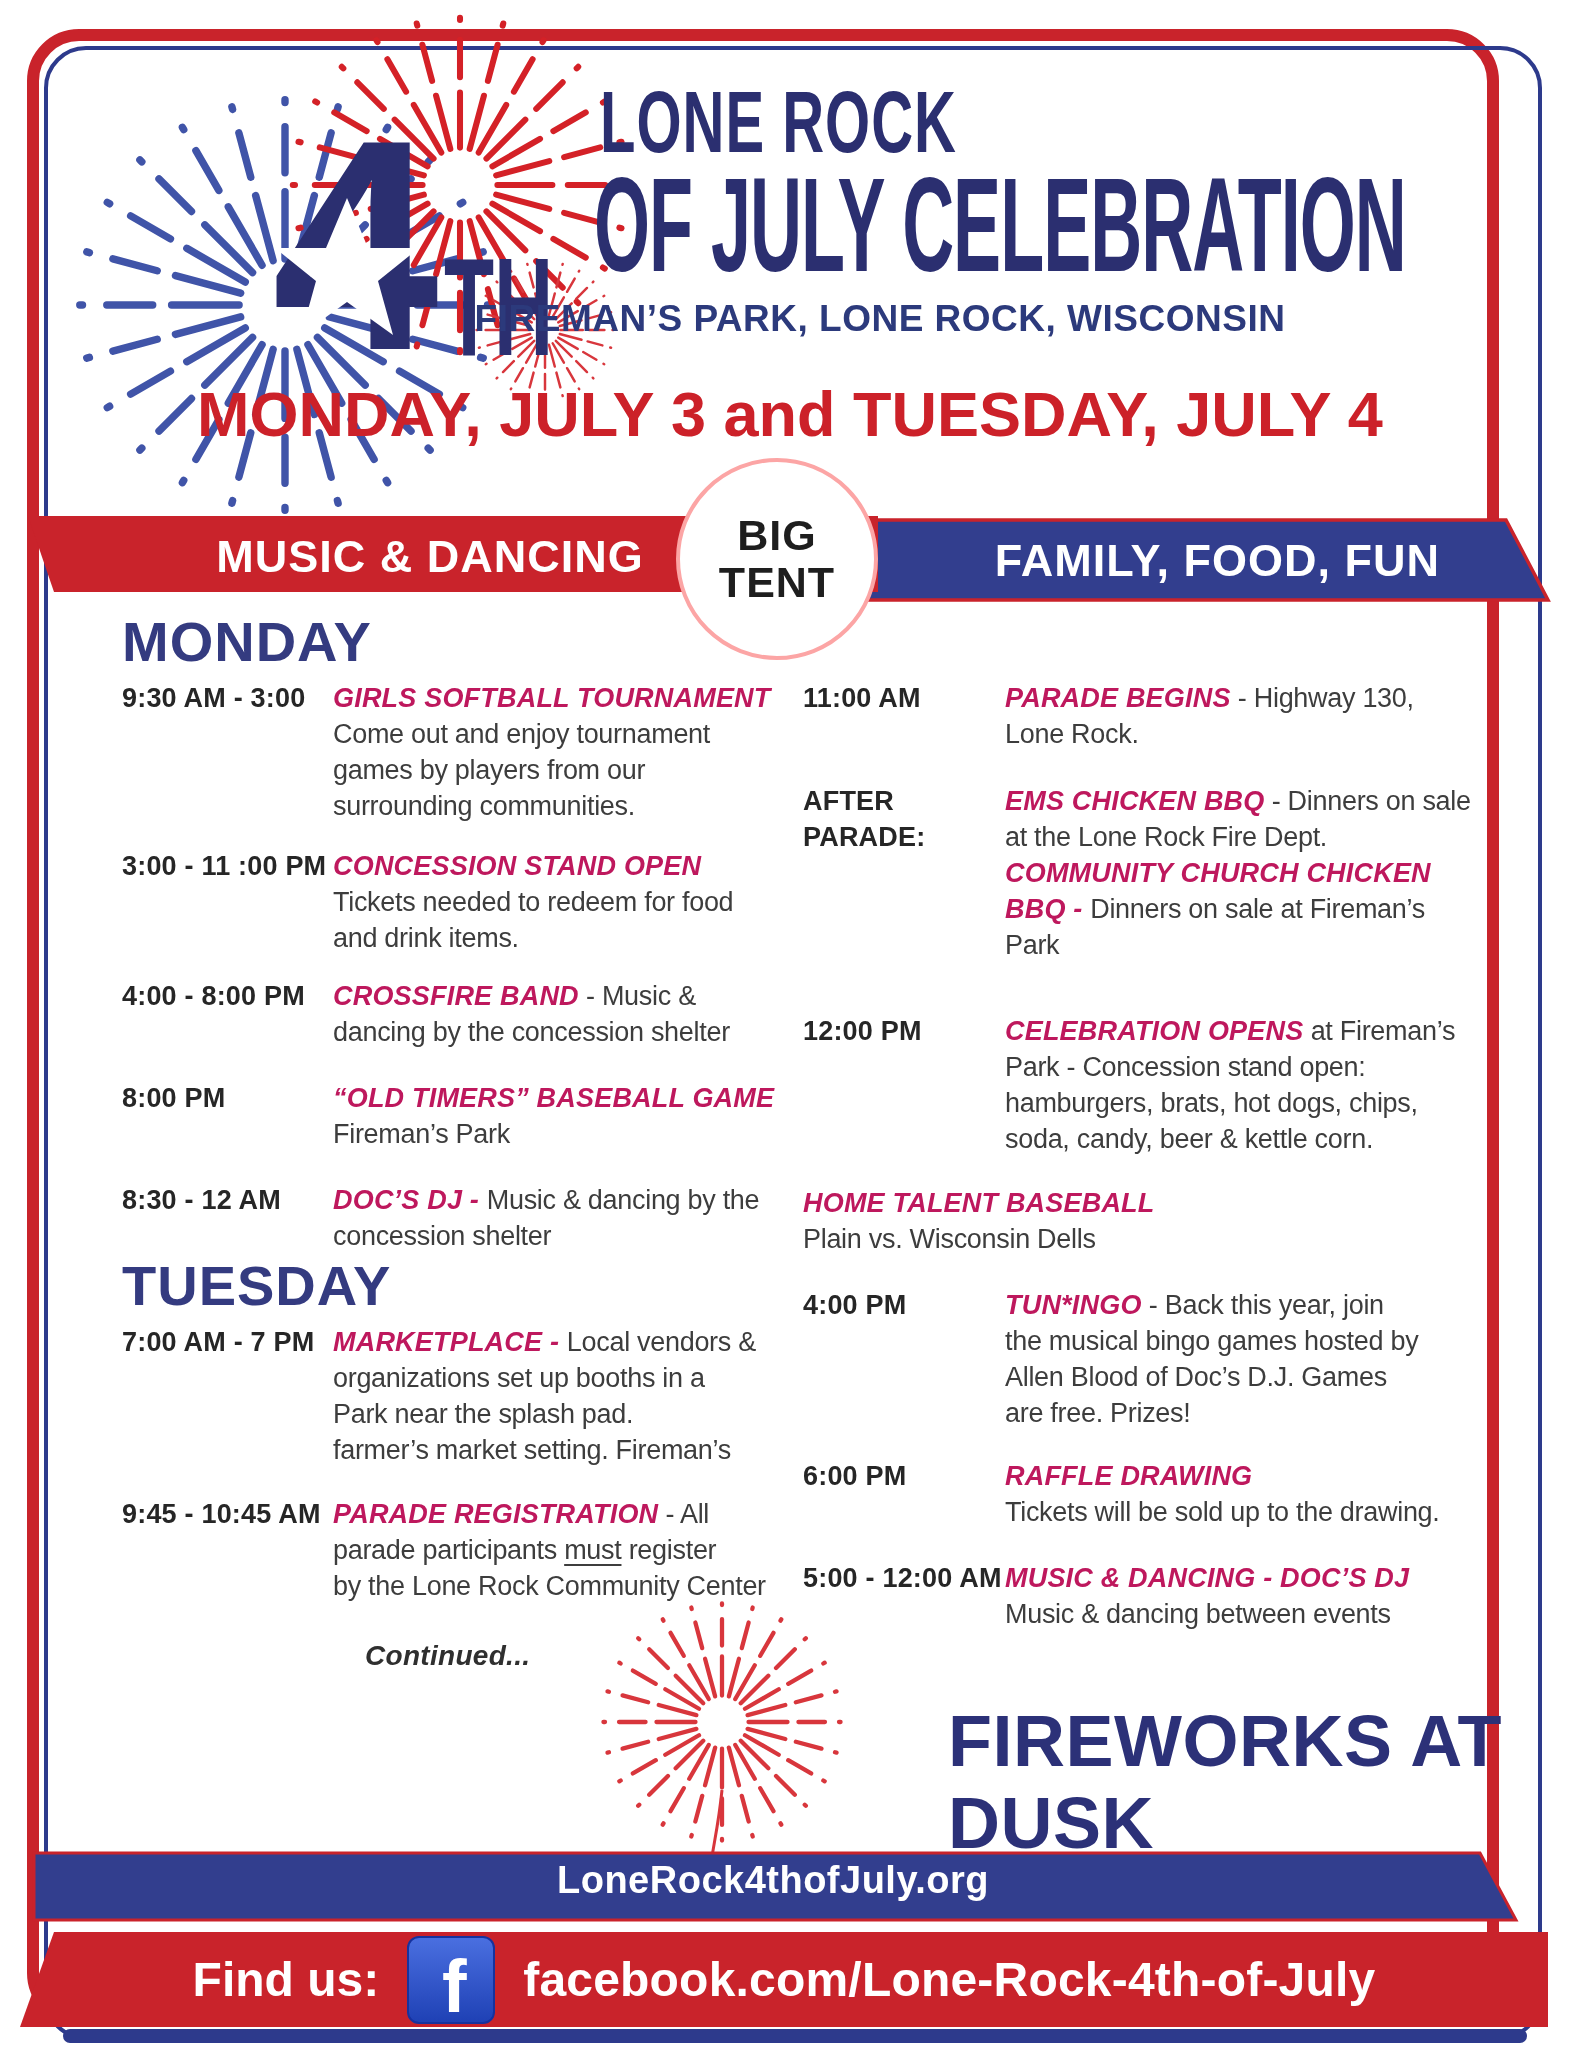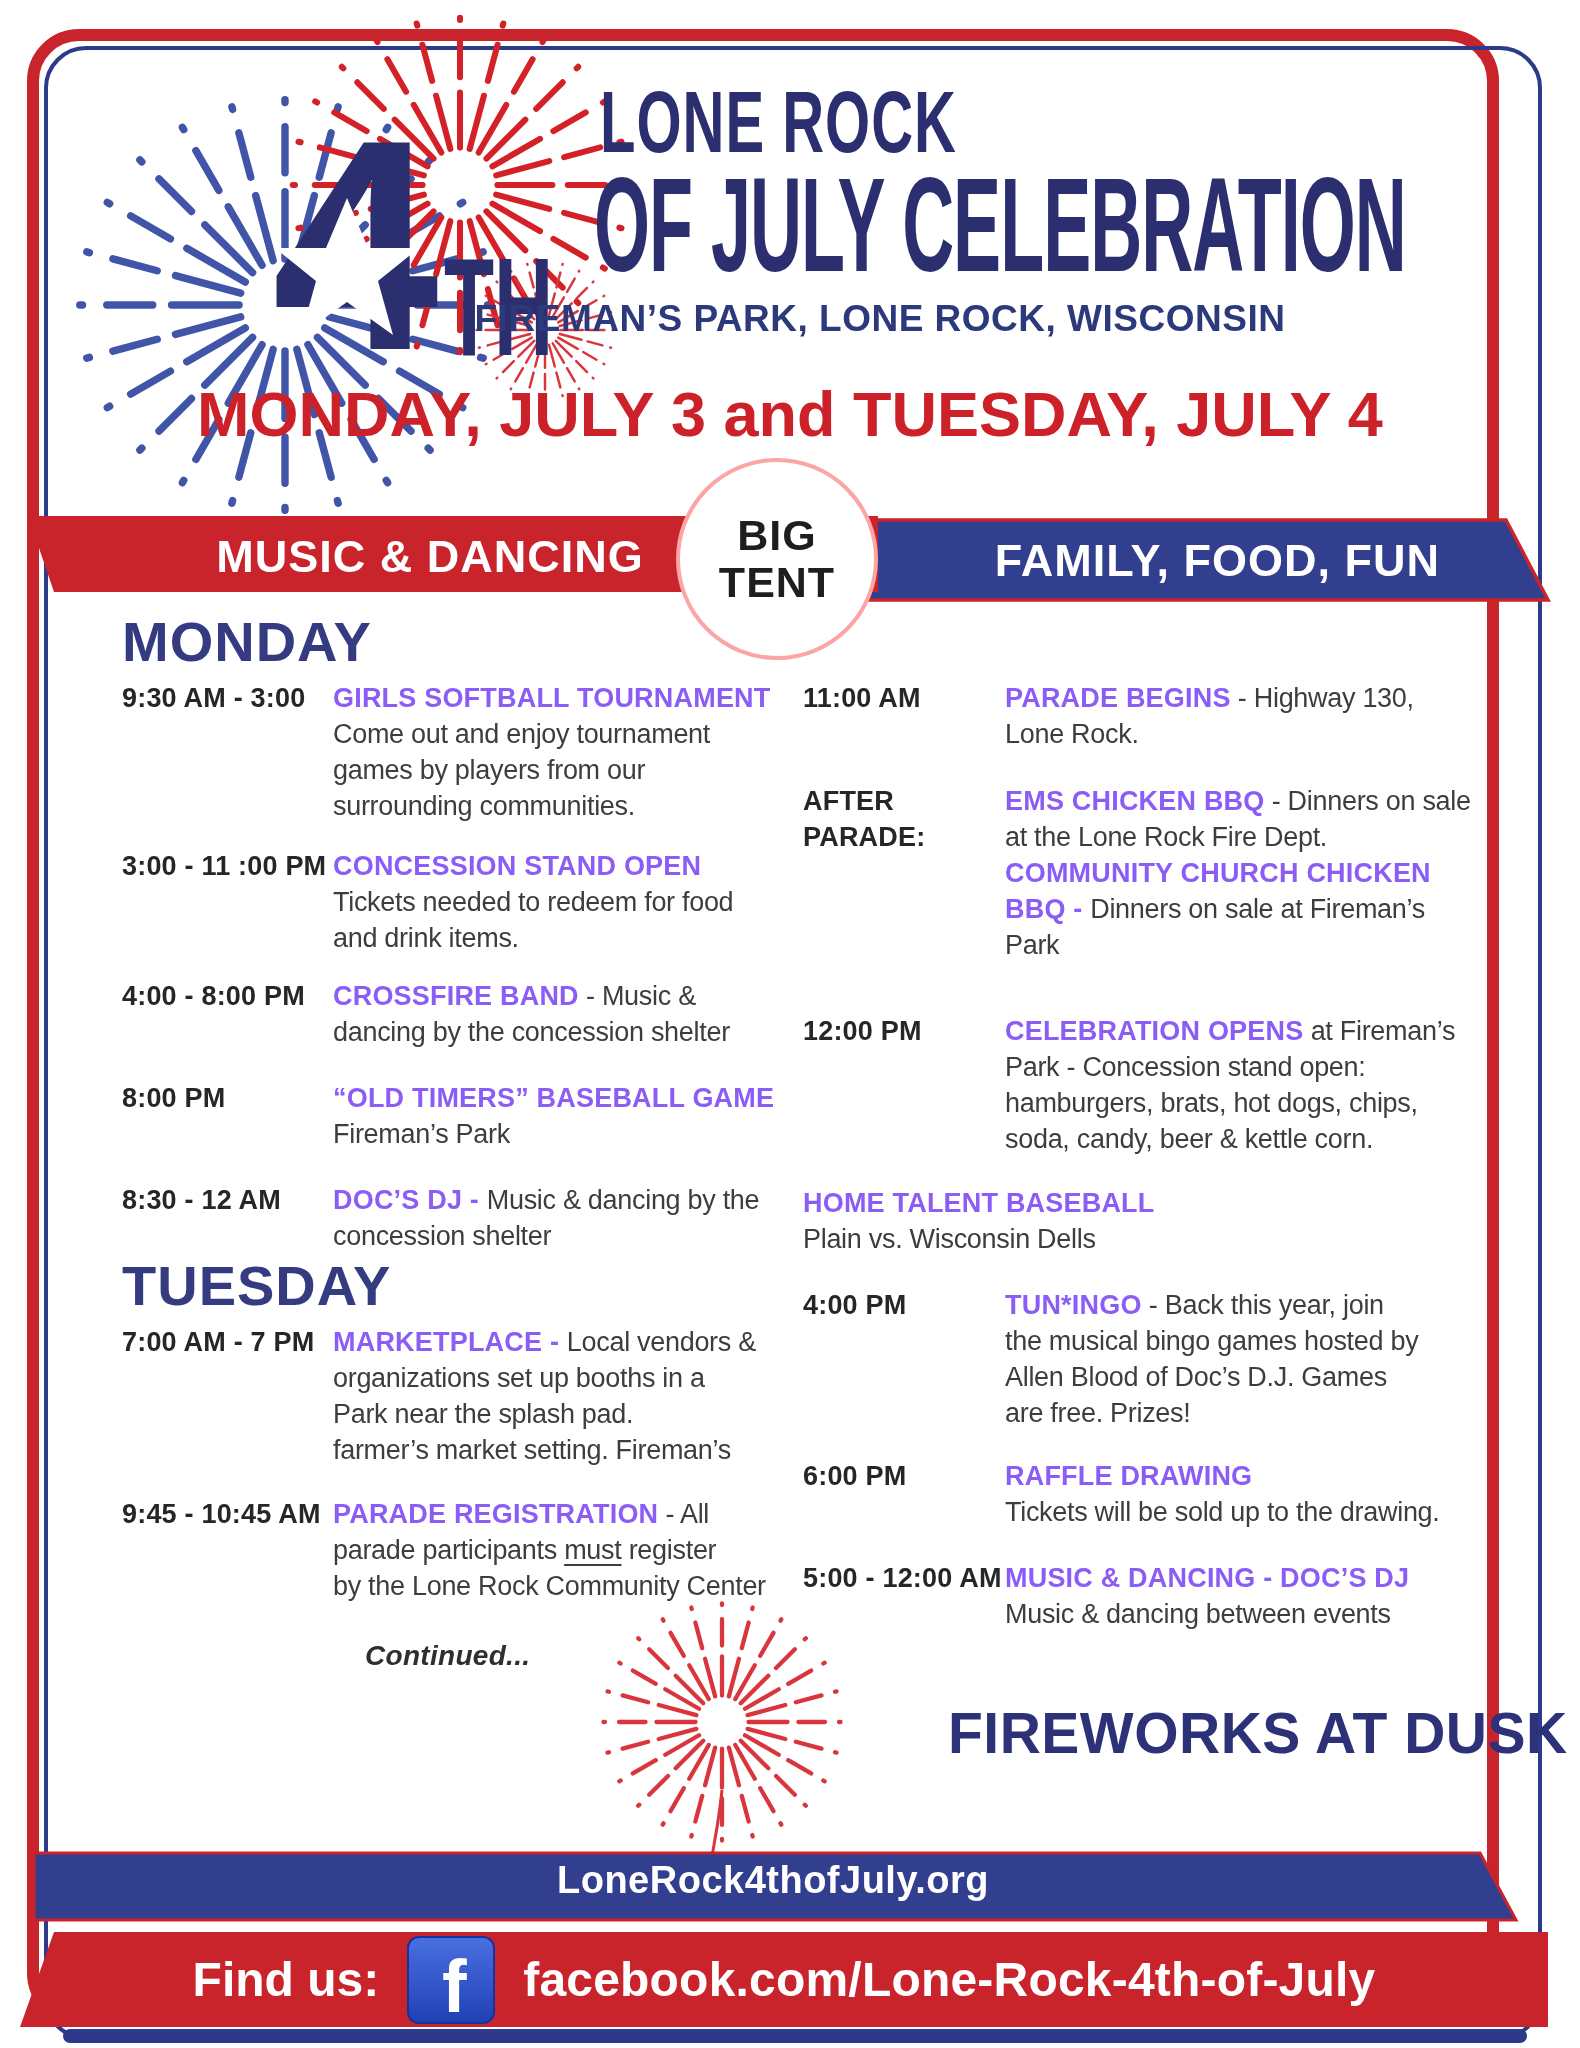--- a/index.html
+++ b/index.html
@@ -46,26 +46,26 @@
   .col-right { left:803px; width:700px; }
   .day-heading { font-size:56px; font-weight:bold; color:#343b80; letter-spacing:1px;
     line-height:64px; margin:0 0 6px 0; }
   .event { display:flex; }
   .event .time { flex:none; font-weight:bold; color:#262626; font-size:27px;
     line-height:36px; letter-spacing:.2px; white-space:nowrap; }
   .col-left  .event .time { width:211px; }
   .col-right .event .time { width:202px; }
   .event .lines { flex:1; }
   .line { font-size:27px; line-height:36px; color:#3d3d3d; letter-spacing:-0.3px; white-space:nowrap; }
-  .seg.b { font-weight:bold; color:#8b5cf6; letter-spacing:.2px; }
+  .seg.b { font-weight:bold; color:#be185d; letter-spacing:.2px;font-style:italic; }
   .seg.u { text-decoration:underline; text-underline-offset:5px; }
   .continued { font-size:28px; font-style:italic; color:#2f2f2f; margin:36px 0 0 243px;
     font-weight:bold; letter-spacing:.3px; }
   .fireworks-note { position:absolute; left:948px; top:1700px; z-index:2;
-    font-size:57px; font-weight:bold; color:#2c3178; letter-spacing:.5px; }
+    font-size:72px; font-weight:bold; color:#2c3178; letter-spacing:.5px; }
 
   
   .site-label { position:absolute; left:28px; top:1859px; width:1490px; z-index:4;
     text-align:center; color:#fff; font-size:38px; font-weight:bold; letter-spacing:.5px; }
   .fb-banner { position:absolute; left:20px; top:1932px; width:1528px; height:95px; z-index:3;
     background:#c9232b; clip-path:polygon(34px 0,100% 0,100% 100%,0 100%);
     display:flex; align-items:center; justify-content:center; gap:28px; }
   .fb-banner .find-us { color:#fff; font-size:48px; font-weight:bold; }
   .fb-icon { width:84px; height:84px; border-radius:12px;
     background:linear-gradient(#4a6fe0,#1f41b5); border:2px solid #16329e;

